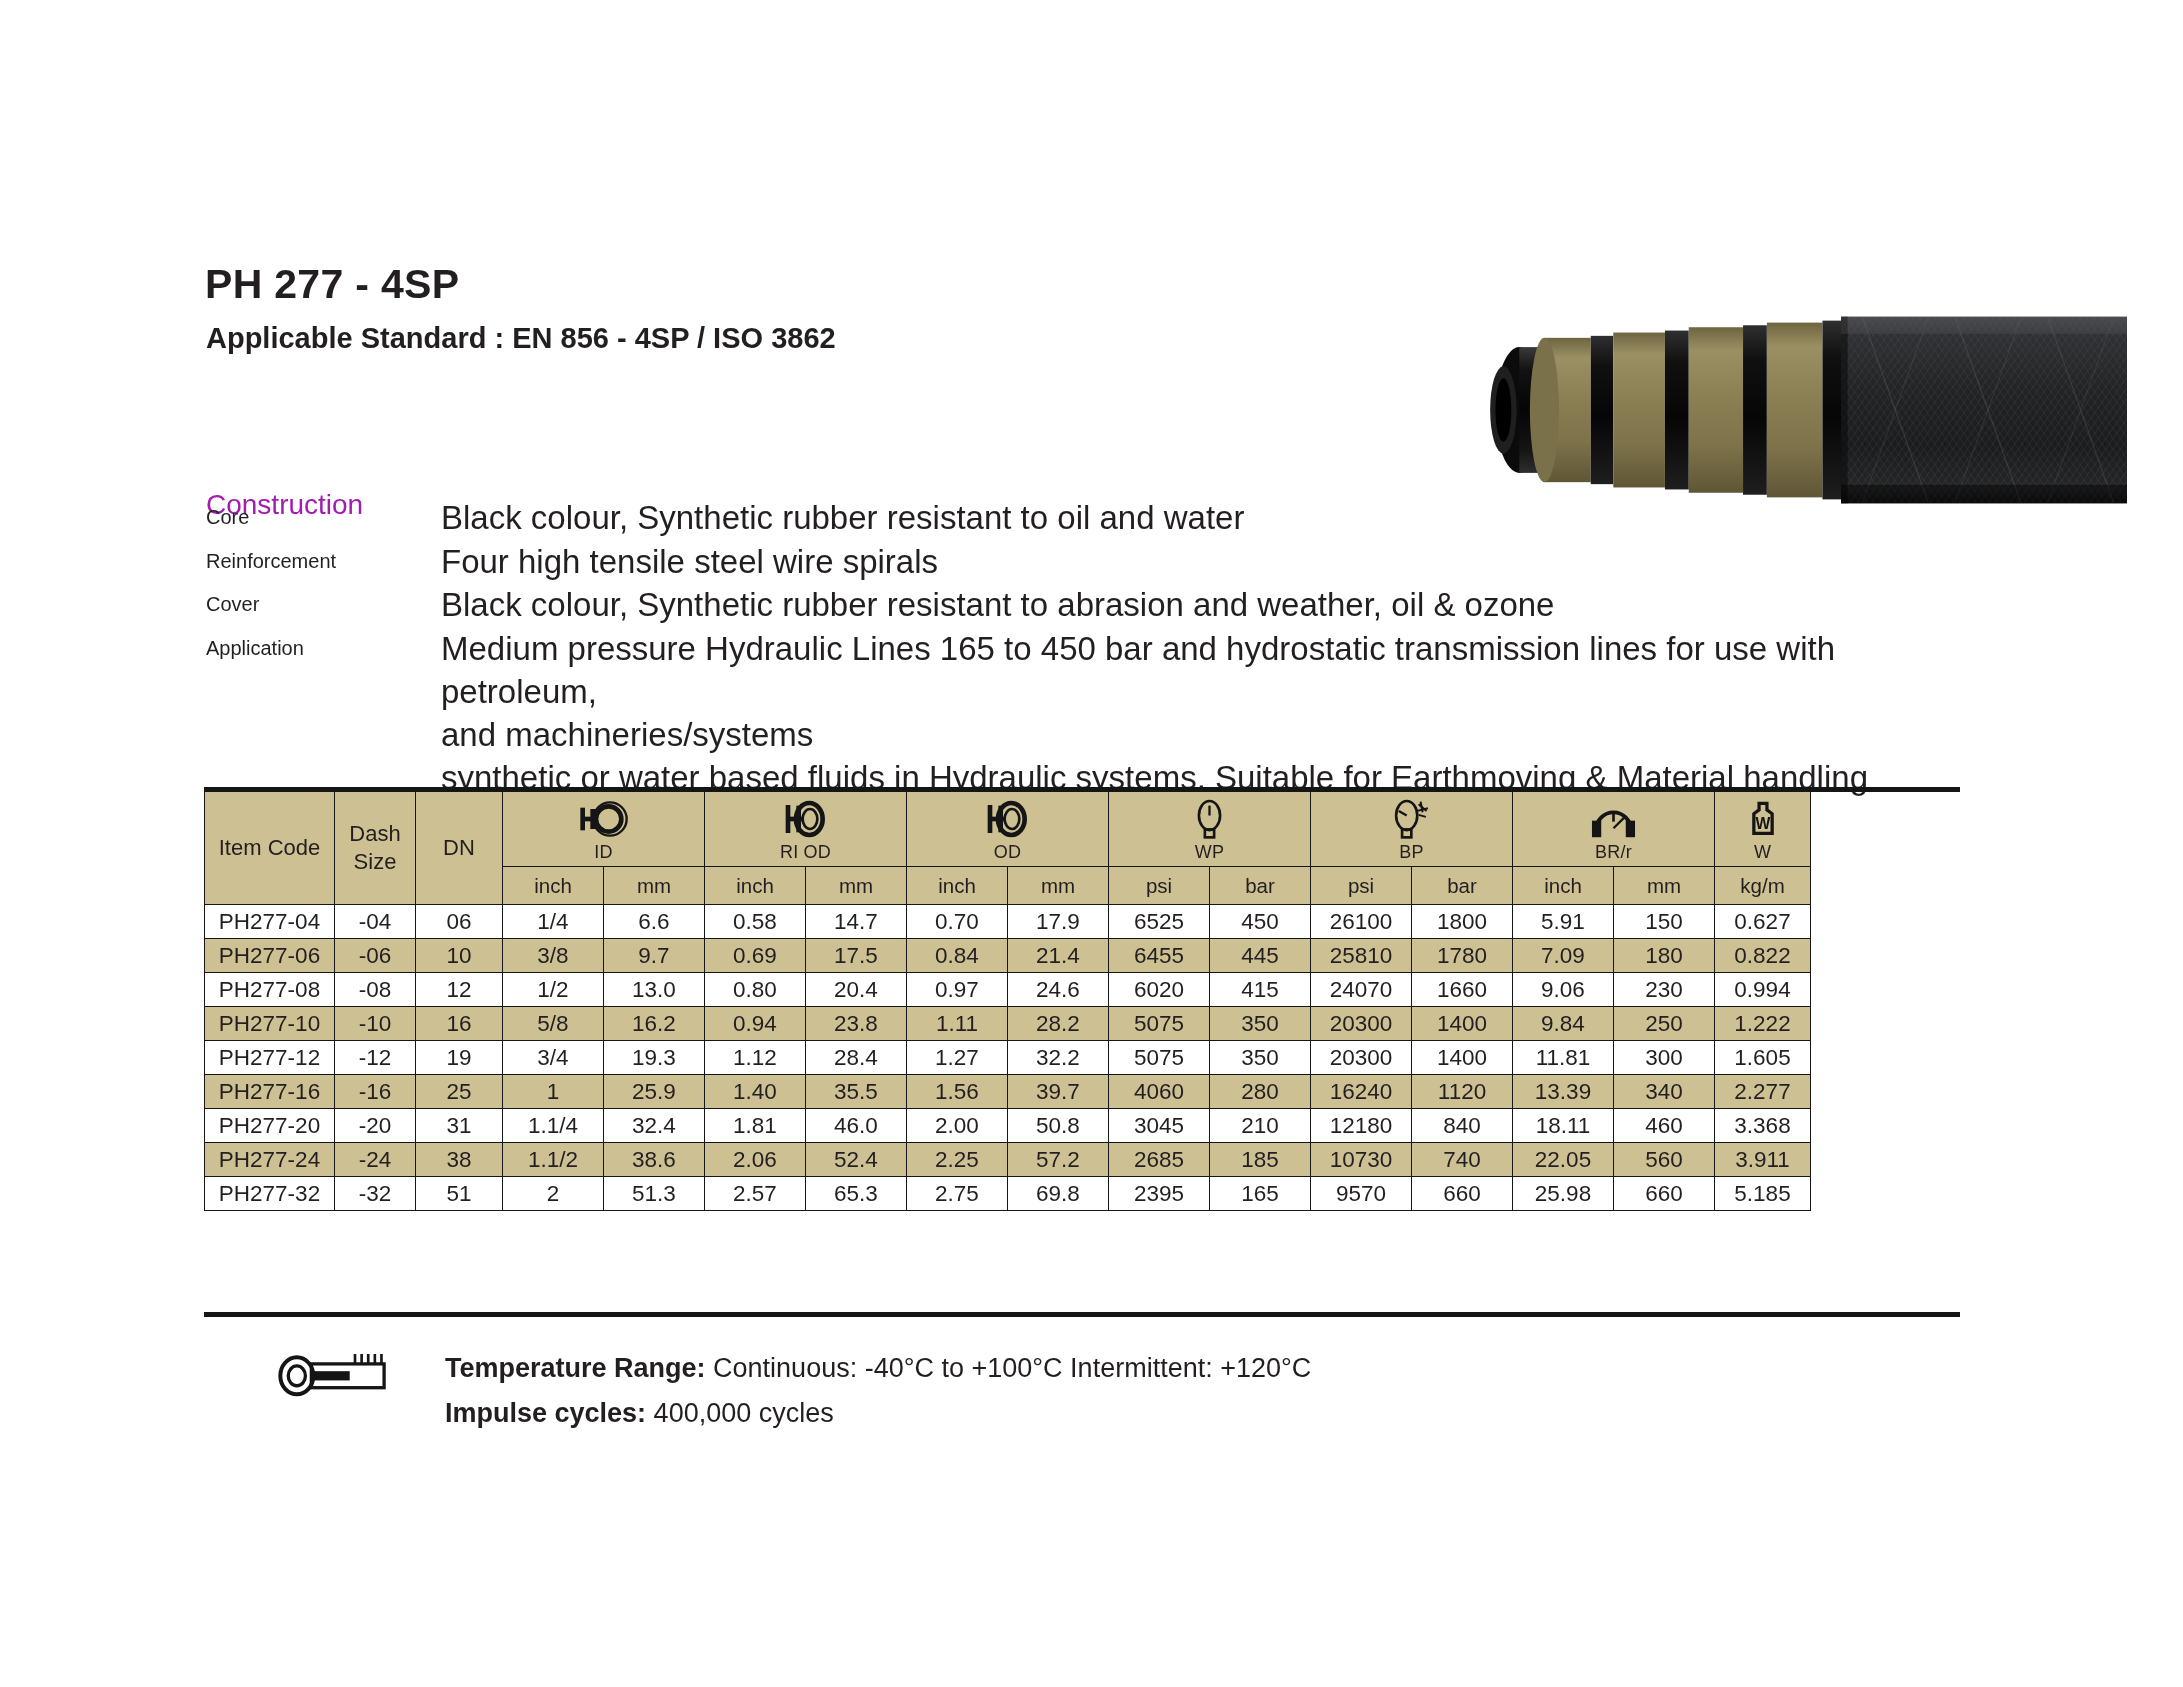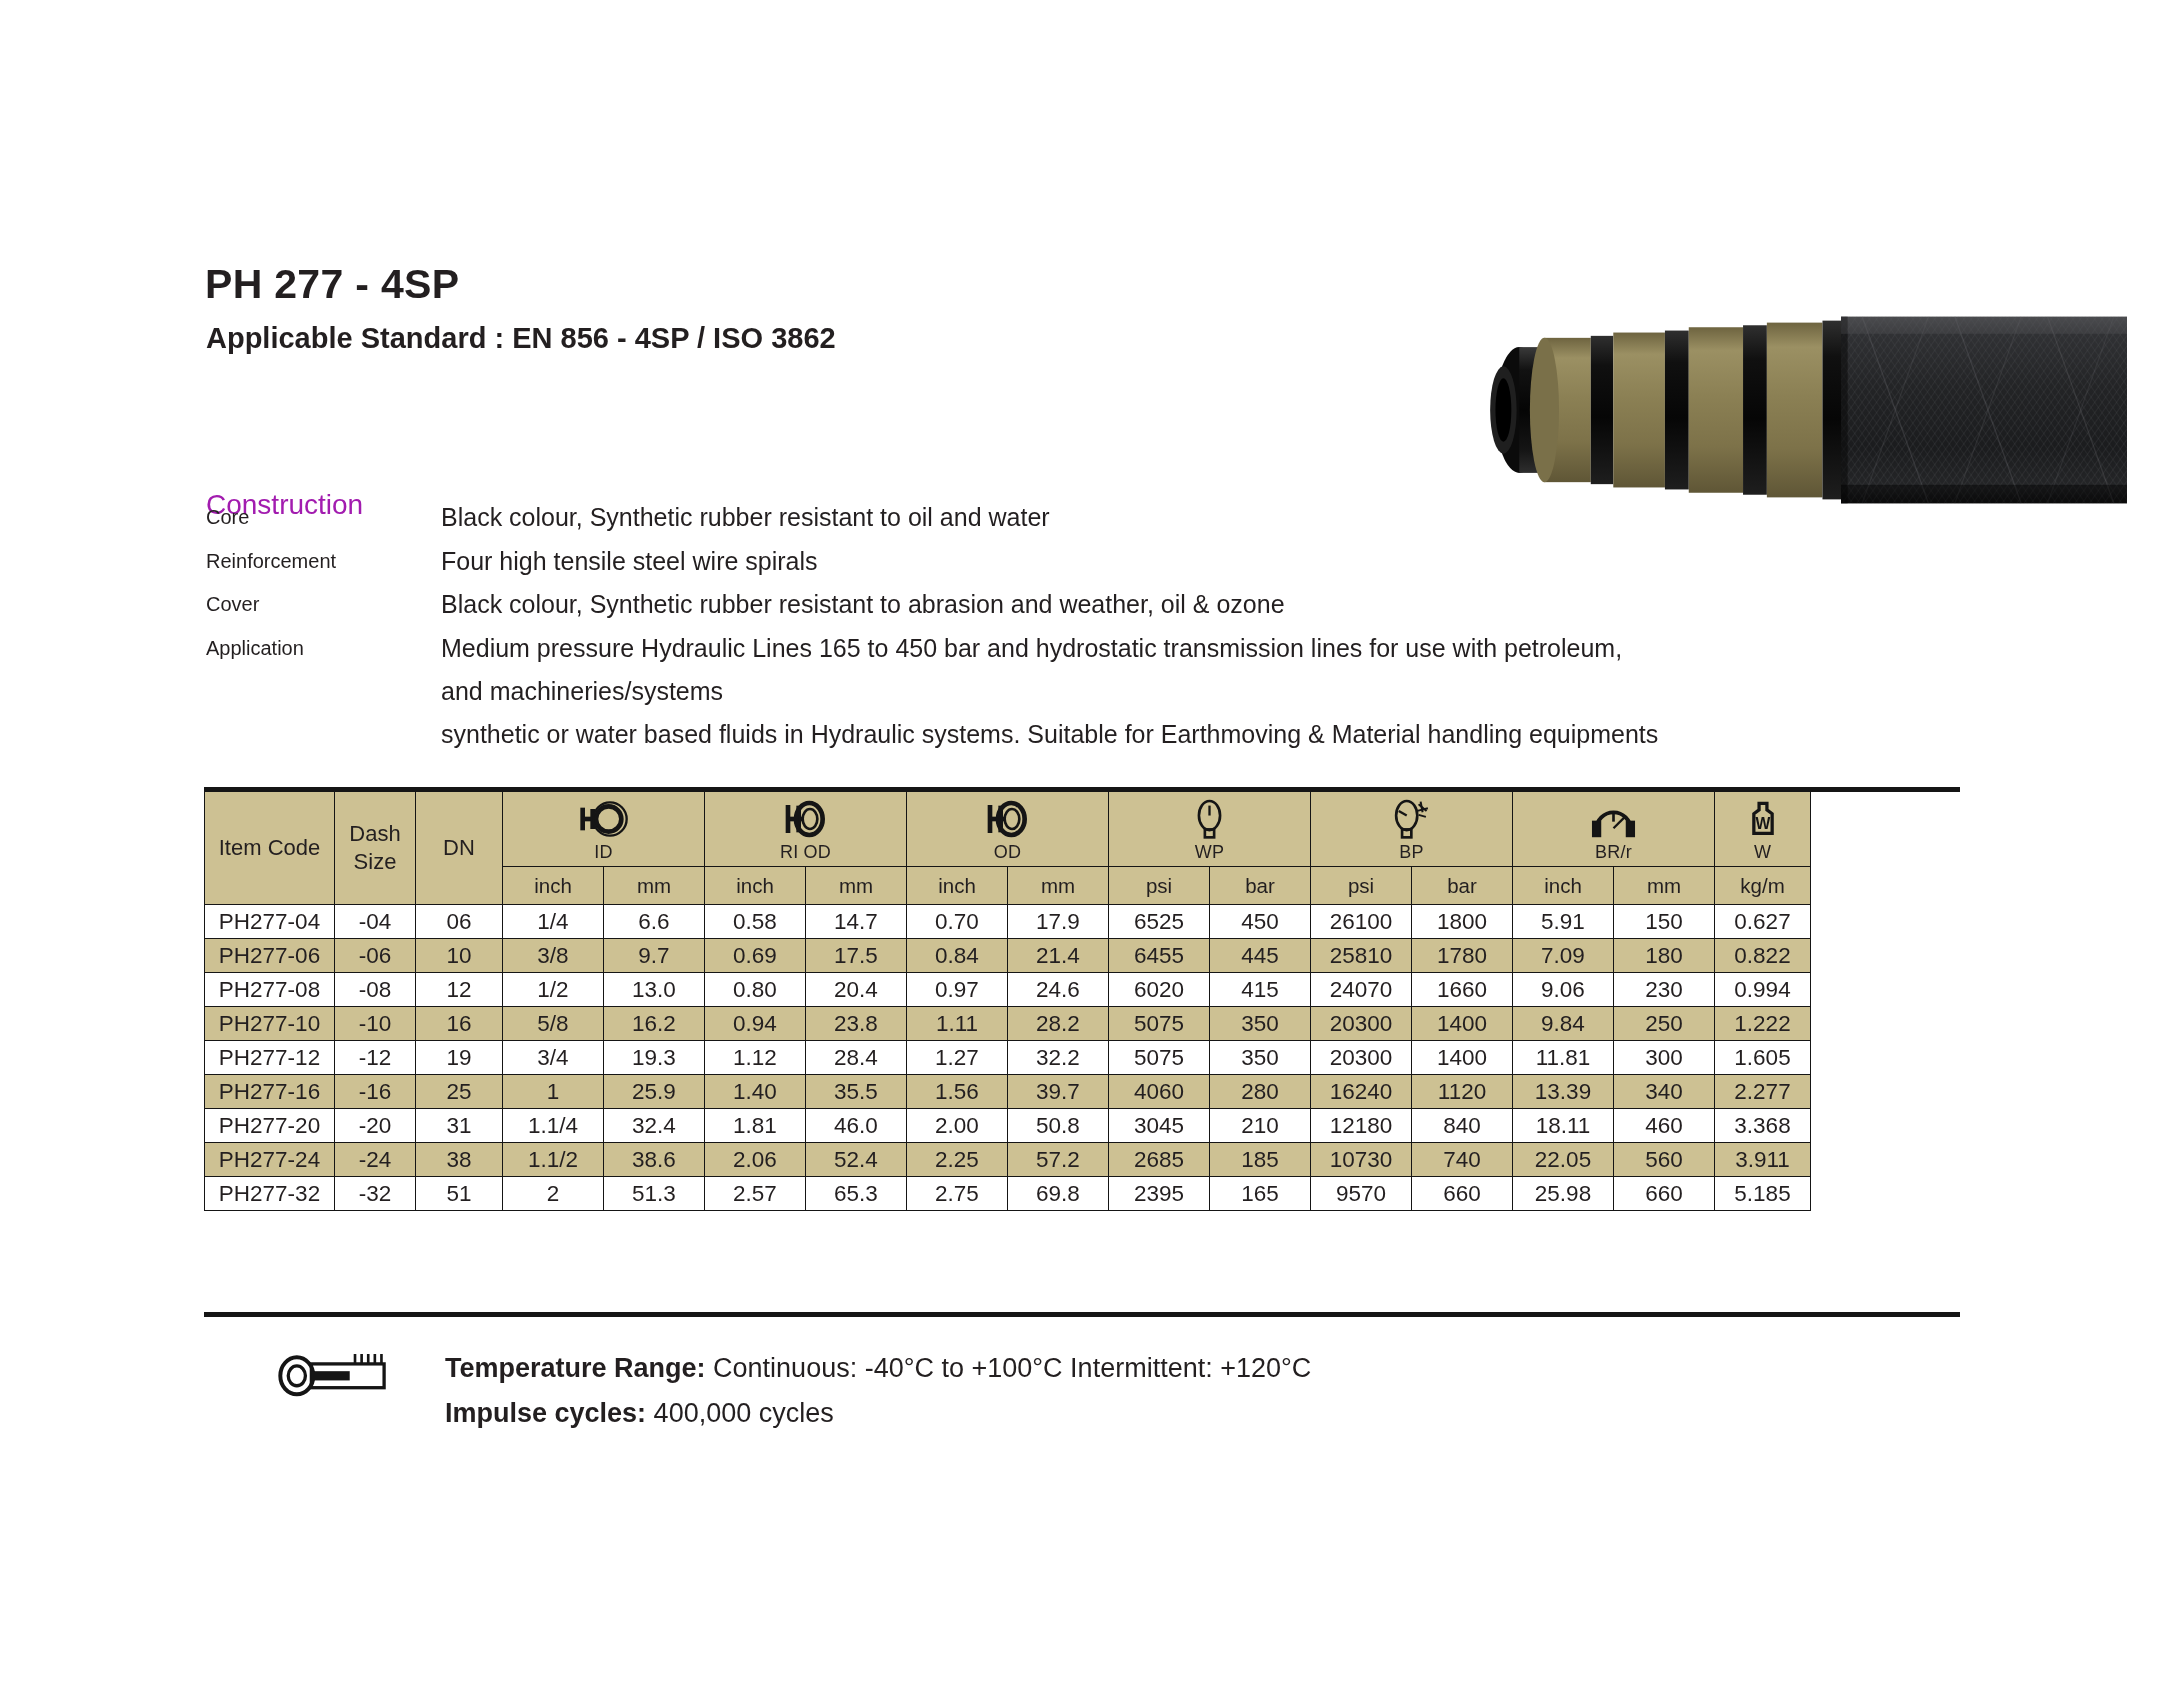--- a/index.html
+++ b/index.html
@@ -66,21 +66,21 @@
   }
   .cons-label {
     width: 235px;
     flex: 0 0 235px;
     font-size: 20px;
     line-height: 43px;
     color: #231f20;
   }
   .cons-value {
     flex: 1;
-    font-size: 25px;
+    font-size: 33px;
     line-height: 43px;
     color: #231f20;
   }
   .cons-value .extra-line {
     display: block;
   }
 
   
   .hose-wrap {
     position: absolute;

